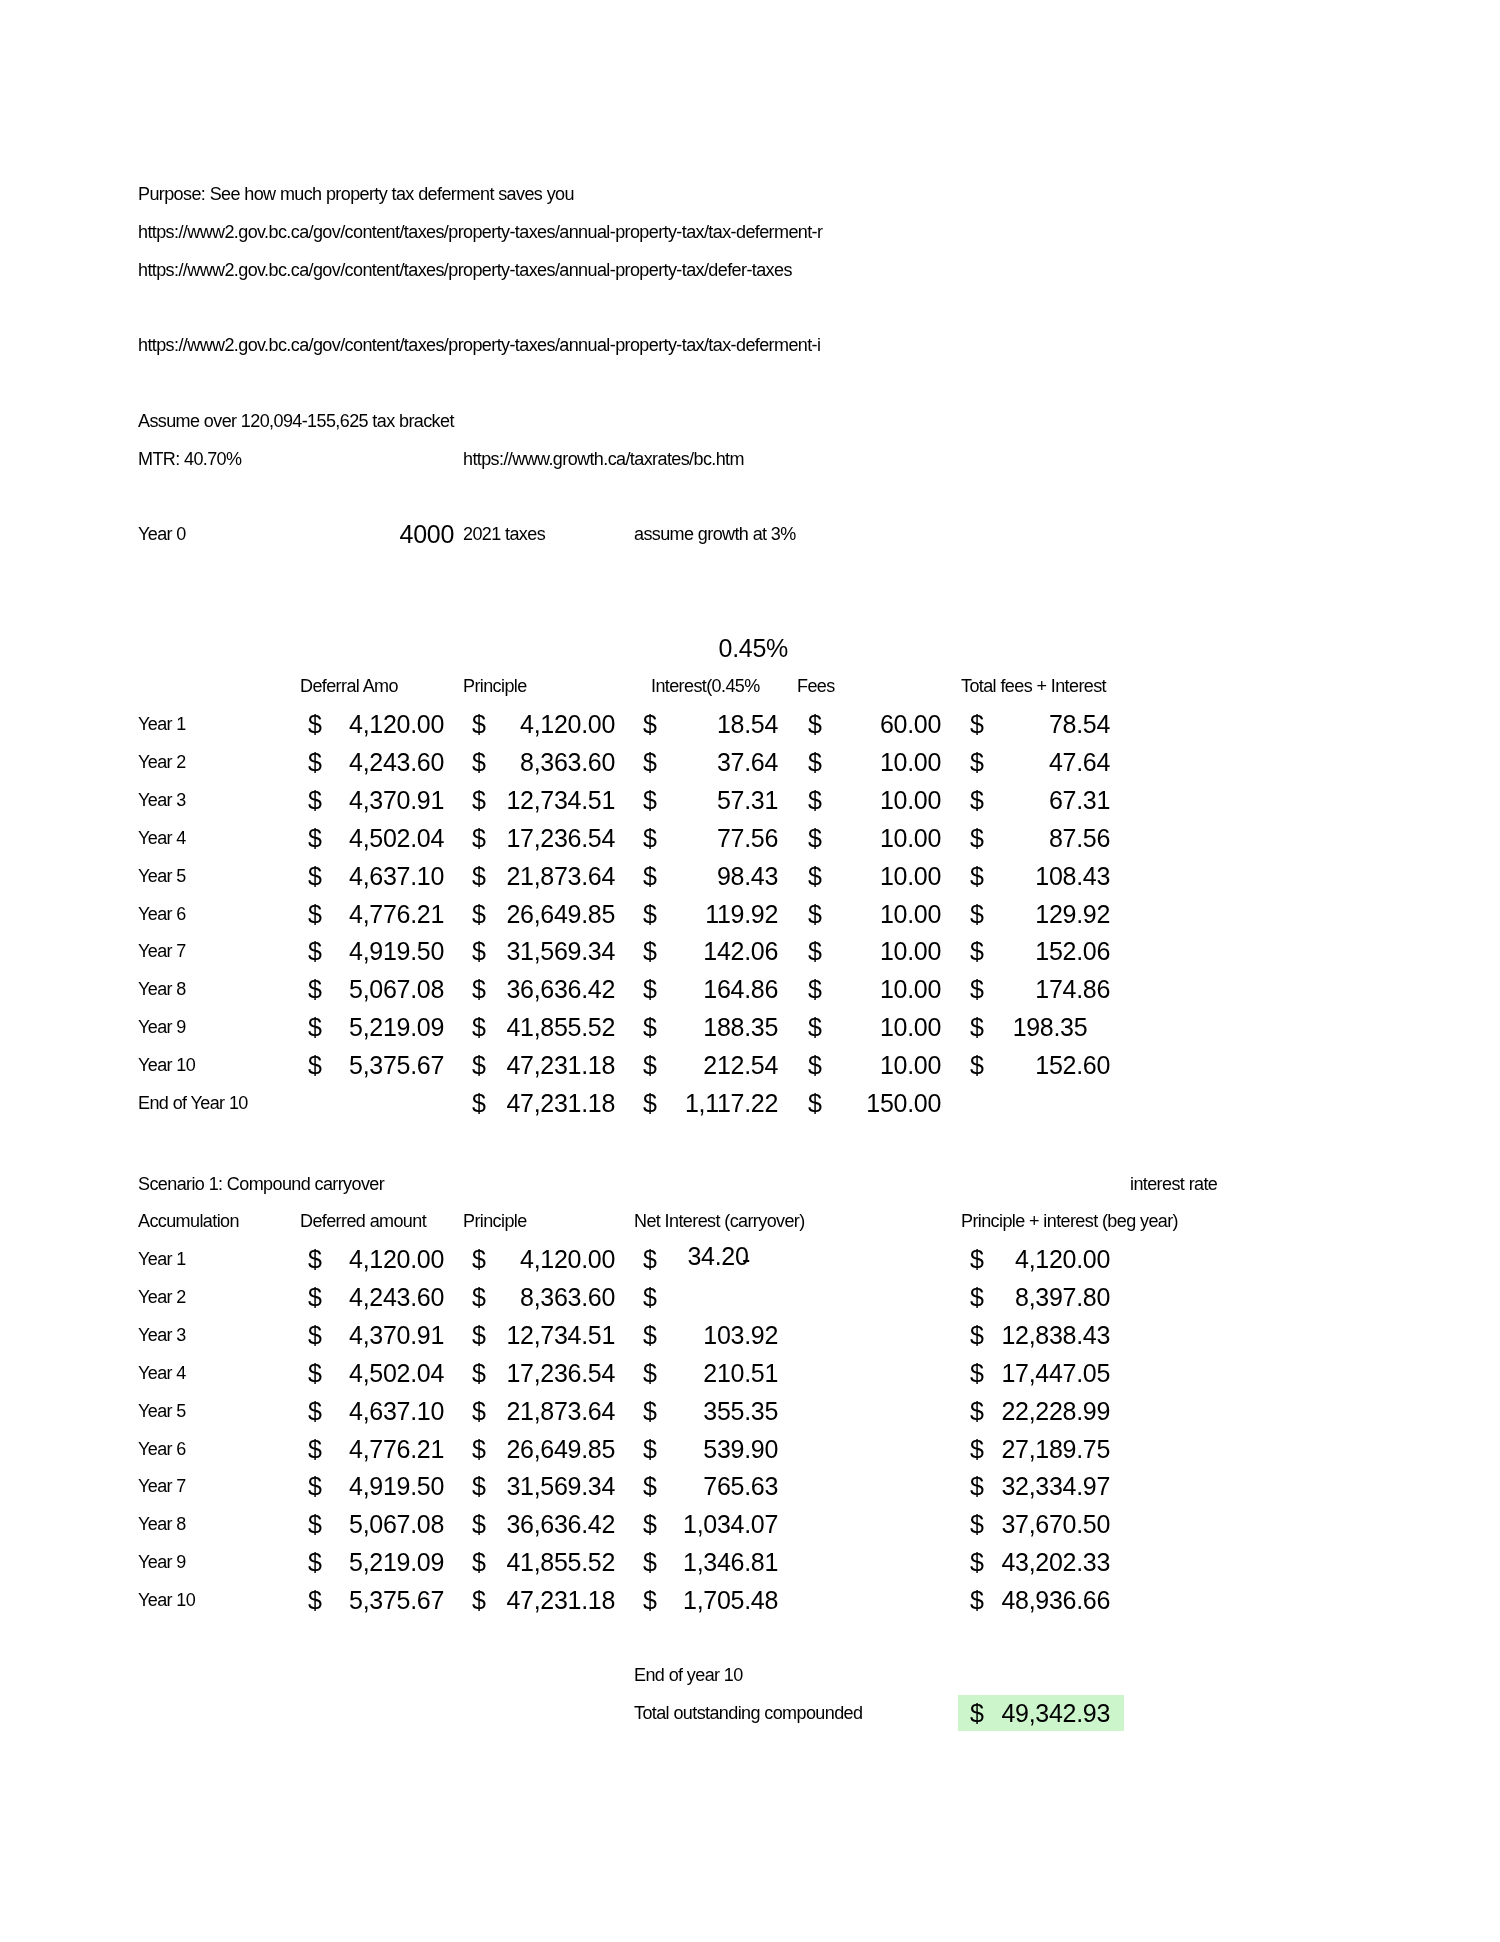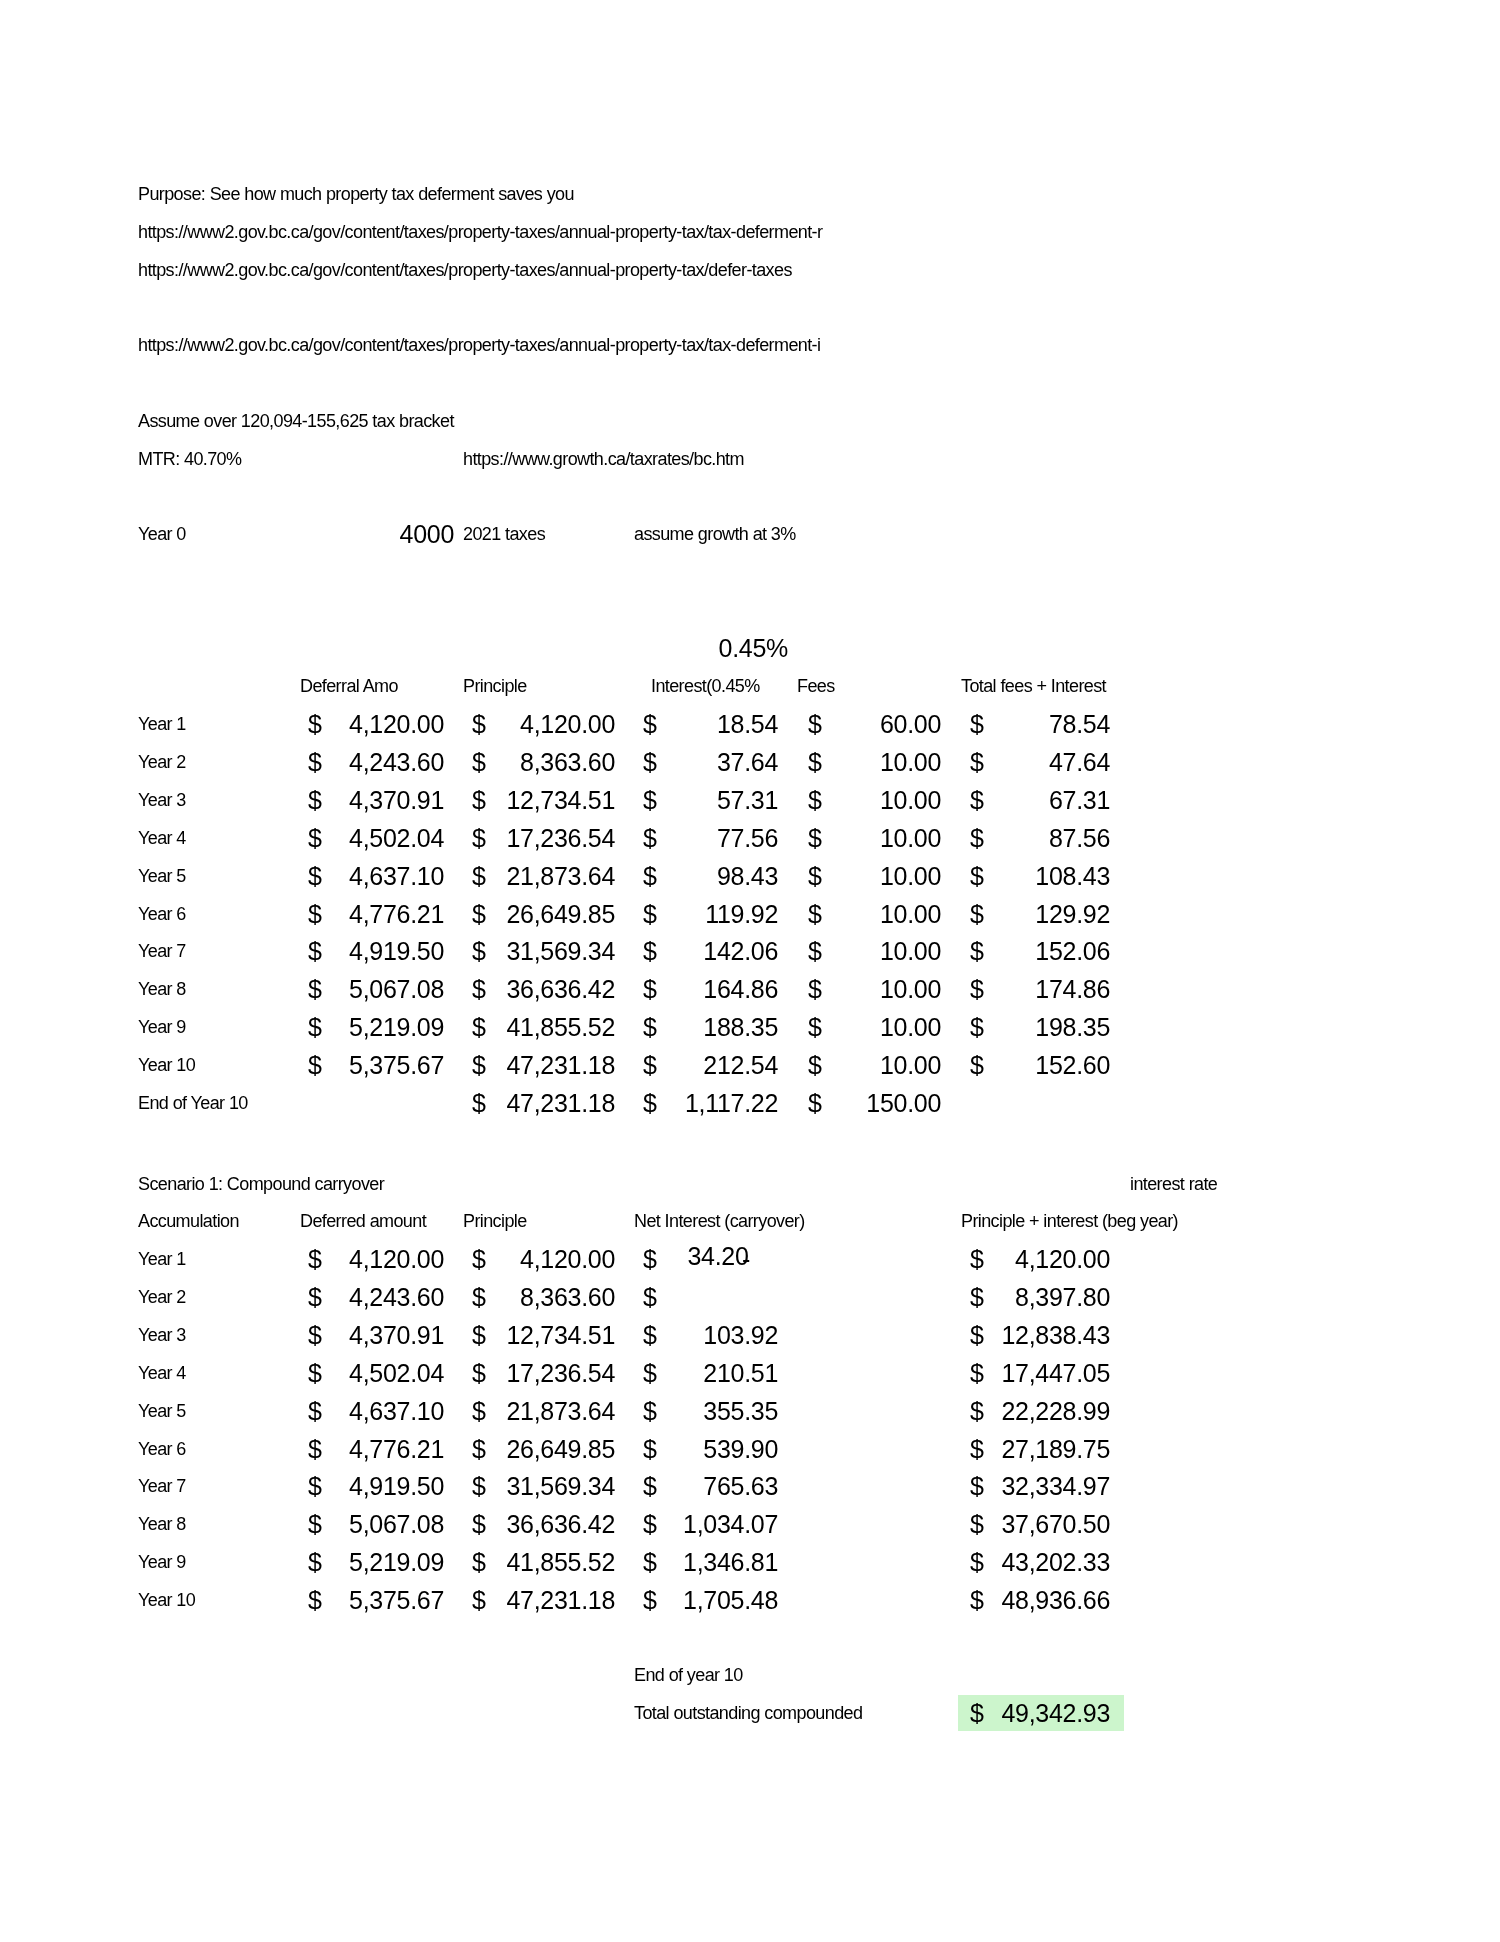--- a/index.html
+++ b/index.html
@@ -145,21 +145,21 @@
         <div class="cell" style="left: 138px; top: 1009px; width: 160px;">Year 9</div>
         <div class="cur" style="left: 308px; top: 1009px;">$</div>
         <div class="num" style="left: 324px; top: 1009px; width: 120px;">5,219.09</div>
         <div class="cur" style="left: 472px; top: 1009px;">$</div>
         <div class="num" style="left: 485px; top: 1009px; width: 130px;">41,855.52</div>
         <div class="cur" style="left: 643px; top: 1009px;">$</div>
         <div class="num" style="left: 658px; top: 1009px; width: 120px;">188.35</div>
         <div class="cur" style="left: 808px; top: 1009px;">$</div>
         <div class="num" style="left: 831px; top: 1009px; width: 110px;">10.00</div>
         <div class="cur" style="left: 970px; top: 1009px;">$</div>
-        <div class="num" style="left: 990px; top: 1009px; width: 120px;">198.35</div>
+        <div class="num" style="left: 990px; top: 1009px; width: 120px; text-align: center;">198.35</div>
       </div>
       <div>
         <div class="cell" style="left: 138px; top: 1047px; width: 160px;">Year 10</div>
         <div class="cur" style="left: 308px; top: 1047px;">$</div>
         <div class="num" style="left: 324px; top: 1047px; width: 120px;">5,375.67</div>
         <div class="cur" style="left: 472px; top: 1047px;">$</div>
         <div class="num" style="left: 485px; top: 1047px; width: 130px;">47,231.18</div>
         <div class="cur" style="left: 643px; top: 1047px;">$</div>
         <div class="num" style="left: 658px; top: 1047px; width: 120px;">212.54</div>
         <div class="cur" style="left: 808px; top: 1047px;">$</div>

